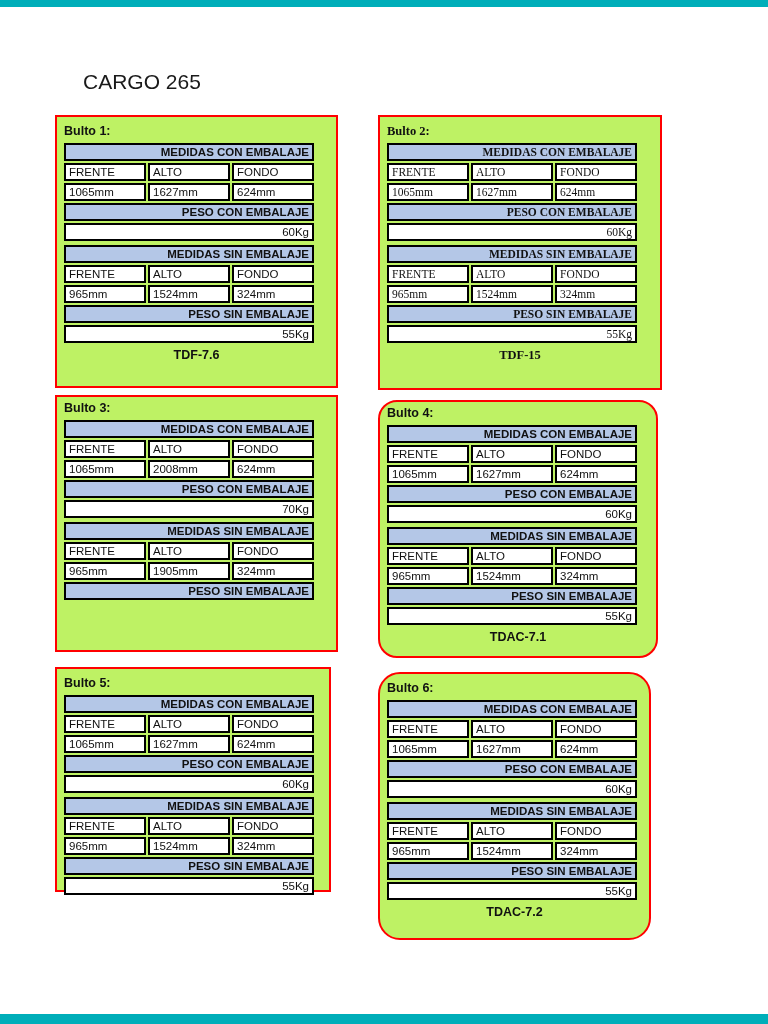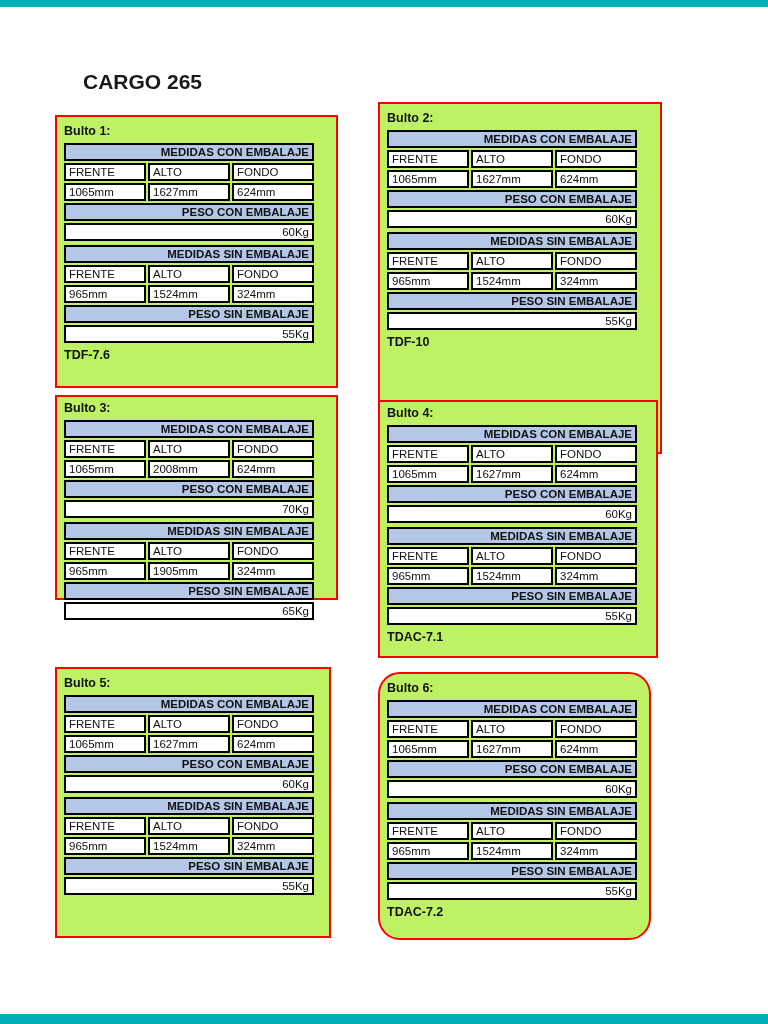--- a/index.html
+++ b/index.html
@@ -11,21 +11,21 @@
     overflow:hidden;
   }
   .edge-bar {
     position:absolute; left:0; width:768px;
     background:var(--teal,#00aeb9);
   }
   .edge-bar.top { top:0; height:7px; }
   .edge-bar.bottom { bottom:0; height:10px; }
   .page-title {
     position:absolute; left:83px; top:70px;
-    font-size:21px; font-weight:bold; color:#1a1a1a;
+    font-size:21px; font-weight:normal; color:#1a1a1a;
     letter-spacing:0px;
   }
   .bulto {
     position:absolute;
     border:2px solid var(--red,#ff0000);
     box-sizing:border-box;
     padding:6px 7px 0 7px;
     background:#bef264;
   }
   .bulto.tight { padding-top:3px; }
@@ -54,21 +54,21 @@
     font-weight:bold;
     text-align:right;
   }
   table.mtable td.center { text-align:right; }
   table.mtable col.c1 { width:82px; }
   table.mtable col.c2 { width:82px; }
   table.mtable col.c3 { width:82px; }
   table.mtable.sin { }
   .code {
     font-weight:bold; font-size:12.5px; color:#111;
-    height:15px; line-height:15px; margin-top:3px;
+    height:15px; line-height:15px; margin-top:3px;text-align:center;
   }
 </style>
 </head>
 <body>
 
 <div class="edge-bar top"></div>
 <div class="edge-bar bottom"></div>
 
 <div class="page-title">CARGO 265</div>
 
@@ -126,21 +126,21 @@
           <td colspan="3" class="hdr">PESO SIN EMBALAJE</td>
         </tr>
     <tr>
           <td colspan="3" class="center">55Kg</td>
         </tr>
   </tbody>
     </table>
   <div class="code">TDF-7.6</div>
 </div>
 
-<div class="bulto" style="left:378px; top:102px; width:284px; height:352px;">
+<div class="bulto" style="left:378px; top:115px; width:284px; height:275px;font-family:Liberation Serif, serif;">
   <div class="bulto-label">Bulto 2:</div>
   <table class="mtable con">
     <colgroup>
         <col class="c1">
         <col class="c2">
         <col class="c3">
       </colgroup>
     <tbody>
         <tr>
           <td colspan="3" class="hdr">MEDIDAS CON EMBALAJE</td>
@@ -184,24 +184,24 @@
       <td>324mm</td>
     </tr>
     <tr>
           <td colspan="3" class="hdr">PESO SIN EMBALAJE</td>
         </tr>
     <tr>
           <td colspan="3" class="center">55Kg</td>
         </tr>
   </tbody>
     </table>
-  <div class="code">TDF-10</div>
-</div>
-
-<div class="bulto tight" style="left:55px; top:395px; width:283px; height:205px;">
+  <div class="code">TDF-15</div>
+</div>
+
+<div class="bulto tight" style="left:55px; top:395px; width:283px; height:257px;">
   <div class="bulto-label">Bulto 3:</div>
   <table class="mtable con">
     <colgroup>
         <col class="c1">
         <col class="c2">
         <col class="c3">
       </colgroup>
     <tbody>
         <tr>
           <td colspan="3" class="hdr">MEDIDAS CON EMBALAJE</td>
@@ -240,28 +240,25 @@
       <td>FONDO</td>
     </tr>
     <tr>
       <td>965mm</td>
       <td>1905mm</td>
       <td>324mm</td>
     </tr>
     <tr>
           <td colspan="3" class="hdr">PESO SIN EMBALAJE</td>
         </tr>
-    <tr>
-          <td colspan="3" class="center">65Kg</td>
-        </tr>
-  </tbody>
-    </table>
-</div>
-
-<div class="bulto tight" style="left:378px; top:400px; width:280px; height:258px;">
+  </tbody>
+    </table>
+</div>
+
+<div class="bulto tight" style="left:378px; top:400px; width:280px; height:258px;border-radius:19px;">
   <div class="bulto-label">Bulto 4:</div>
   <table class="mtable con">
     <colgroup>
         <col class="c1">
         <col class="c2">
         <col class="c3">
       </colgroup>
     <tbody>
         <tr>
           <td colspan="3" class="hdr">MEDIDAS CON EMBALAJE</td>
@@ -308,21 +305,21 @@
           <td colspan="3" class="hdr">PESO SIN EMBALAJE</td>
         </tr>
     <tr>
           <td colspan="3" class="center">55Kg</td>
         </tr>
   </tbody>
     </table>
   <div class="code">TDAC-7.1</div>
 </div>
 
-<div class="bulto" style="left:55px; top:667px; width:276px; height:271px;">
+<div class="bulto" style="left:55px; top:667px; width:276px; height:225px;">
   <div class="bulto-label">Bulto 5:</div>
   <table class="mtable con">
     <colgroup>
         <col class="c1">
         <col class="c2">
         <col class="c3">
       </colgroup>
     <tbody>
         <tr>
           <td colspan="3" class="hdr">MEDIDAS CON EMBALAJE</td>

